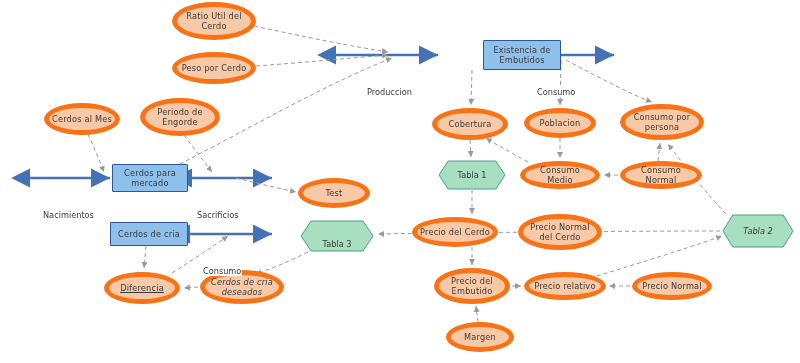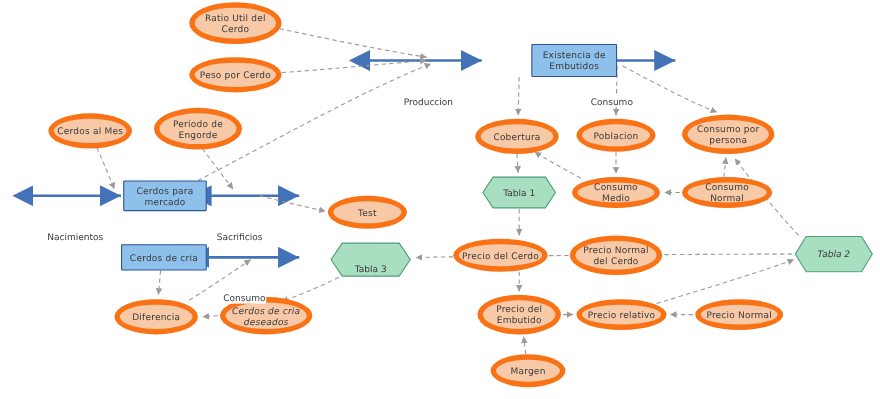--- a/index.html
+++ b/index.html
@@ -148,21 +148,21 @@
       </div>
       <div class="node ellipse" style="left: 140px; top: 98px; width: 80px; height: 38px;">
         <span>Periodo de Engorde</span>
       </div>
       <div class="node rect" style="left: 112px; top: 164px; width: 76px; height: 28px;">
         <span>Cerdos para mercado</span>
       </div>
       <div class="node rect" style="left: 110px; top: 222px; width: 78px; height: 24px;">
         <span>Cerdos de cria</span>
       </div>
-      <div class="node ellipse" style="left: 104px; top: 272px; width: 76px; height: 32px;">
+      <div class="node ellipse" style="left: 104px; top: 272px; width: 76px; height: 32px; text-decoration: underline;">
         <span>Diferencia</span>
       </div>
       <div class="node ellipse" style="left: 200px; top: 270px; width: 84px; height: 34px; font-style: italic;">
         <span>Cerdos de cria deseados</span>
       </div>
       <div class="node ellipse" style="left: 298px; top: 178px; width: 72px; height: 30px; text-align: center;">
         <span>Test</span>
       </div>
       <div class="hexwrap" style="left: 300px; top: 220px; width: 74px; height: 48px;">
         <svg width="74" height="32" viewBox="0 0 74 32">

